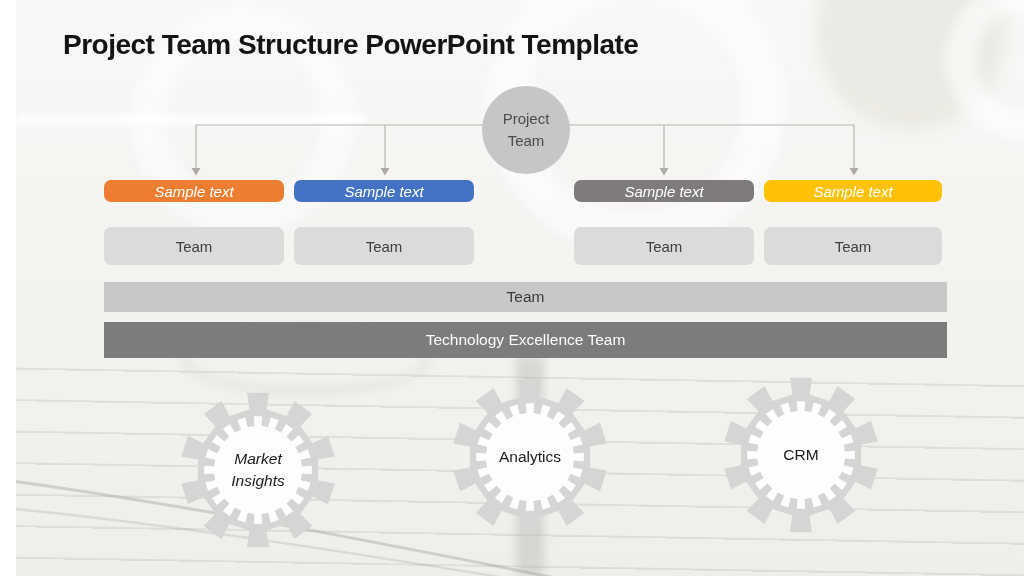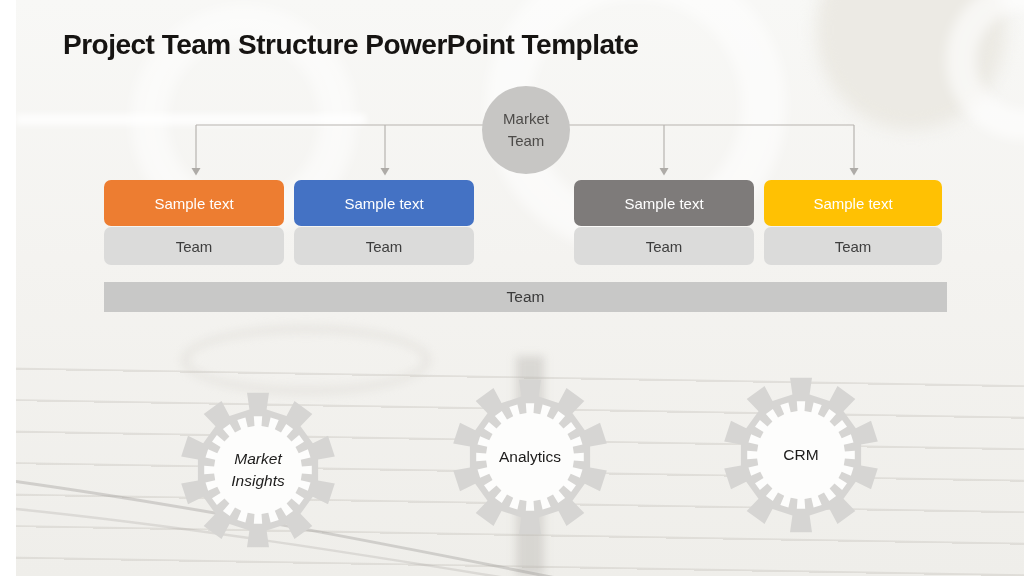--- a/index.html
+++ b/index.html
@@ -37,22 +37,22 @@
   .connectors line { stroke:#b7b4b0; stroke-width:1.2; }
   .connectors path { fill:#aeaba7; }
 
   
   .node-circle { position:absolute; left:466px; top:86px; width:88px; height:88px; z-index:2;
                  border-radius:50%; display:flex; align-items:center; justify-content:center;
                  text-align:center; font-size:15px; color:#4d4b49; line-height:1.5; }
   .node-circle span { width:62px; display:inline-block; }
 
   
-  .sample-box { position:absolute; top:180px; height:46px; z-index:2; border-radius:7px; color:#fff;
-                font-size:15px; display:flex; align-items:center; justify-content:center; }
+  .sample-box { position:absolute; top:180px; height:22px; z-index:2; border-radius:7px; color:#fff;
+                font-size:15px; display:flex; align-items:center; justify-content:center;font-style:italic; }
   .team-box   { position:absolute; top:227px; height:38px; z-index:2; border-radius:7px; color:#3e3e3e;
                 font-size:15px; display:flex; align-items:center; justify-content:center; }
   .pos-1 { left:88px;  width:180px; }
   .pos-2 { left:278px; width:180px; }
   .pos-3 { left:558px; width:180px; }
   .pos-4 { left:748px; width:178px; }
 
   
   .bar { position:absolute; left:88px; width:843px; z-index:2; display:flex; align-items:center;
          justify-content:center; font-size:15.5px; }
@@ -97,34 +97,35 @@
     <line x1="369" y1="125" x2="369" y2="169"></line>
     <line x1="648" y1="125" x2="648" y2="169"></line>
     <line x1="838" y1="125" x2="838" y2="169"></line>
     <path d="M175.5,168 L184.5,168 L180,175.5 Z"></path>
     <path d="M364.5,168 L373.5,168 L369,175.5 Z"></path>
     <path d="M643.5,168 L652.5,168 L648,175.5 Z"></path>
     <path d="M833.5,168 L842.5,168 L838,175.5 Z"></path>
   </svg>
 
   <div class="node-circle" style="background-color: rgb(199, 198, 196);">
-    <span>Market Team</span>
+    <span>Project Team</span>
   </div>
 
   <div class="sample-box pos-1" style="background-color: rgb(237, 125, 49);">Sample text</div>
   <div class="sample-box pos-2" style="background-color: rgb(68, 114, 196);">Sample text</div>
   <div class="sample-box pos-3" style="background-color: rgb(126, 123, 122);">Sample text</div>
   <div class="sample-box pos-4" style="background-color: rgb(255, 193, 3);">Sample text</div>
 
   <div class="team-box pos-1" style="background-color: rgb(219, 219, 218);">Team</div>
   <div class="team-box pos-2" style="background-color: rgb(219, 219, 218);">Team</div>
   <div class="team-box pos-3" style="background-color: rgb(219, 219, 218);">Team</div>
   <div class="team-box pos-4" style="background-color: rgb(219, 219, 218);">Team</div>
 
   <div class="bar bar-team" style="background-color: rgb(200, 200, 199);">Team</div>
+  <div class="bar bar-tech" style="background-color: rgb(124, 124, 124);">Technology Excellence Team</div>
 
   <div class="gear-wrap gear-1">
     <svg class="gear-svg" width="160" height="160" viewBox="-80 -80 160 160">
       <polygon class="gear-outer" points="-11.0,-77.2 11.0,-77.2 8.6,-60.4 28.5,-53.9 36.5,-68.9 54.3,-56.0 42.5,-43.8 54.8,-26.8 70.0,-34.3 76.8,-13.4 60.1,-10.5 60.1,10.5 76.8,13.4 70.0,34.3 54.8,26.8 42.5,43.8 54.3,56.0 36.5,68.9 28.5,53.9 8.6,60.4 11.0,77.2 -11.0,77.2 -8.6,60.4 -28.5,53.9 -36.5,68.9 -54.3,56.0 -42.5,43.8 -54.8,26.8 -70.0,34.3 -76.8,13.4 -60.1,10.5 -60.1,-10.5 -76.8,-13.4 -70.0,-34.3 -54.8,-26.8 -42.5,-43.8 -54.3,-56.0 -36.5,-68.9 -28.5,-53.9 -8.6,-60.4"></polygon>
       <polygon class="gear-inner" points="-4.2,-53.8 4.2,-53.8 3.5,-43.9 10.3,-42.8 12.6,-52.5 20.7,-49.9 16.8,-40.7 23.0,-37.5 28.2,-46.0 35.1,-41.1 28.6,-33.5 33.5,-28.6 41.1,-35.1 46.0,-28.2 37.5,-23.0 40.7,-16.8 49.9,-20.7 52.5,-12.6 42.8,-10.3 43.9,-3.5 53.8,-4.2 53.8,4.2 43.9,3.5 42.8,10.3 52.5,12.6 49.9,20.7 40.7,16.8 37.5,23.0 46.0,28.2 41.1,35.1 33.5,28.6 28.6,33.5 35.1,41.1 28.2,46.0 23.0,37.5 16.8,40.7 20.7,49.9 12.6,52.5 10.3,42.8 3.5,43.9 4.2,53.8 -4.2,53.8 -3.5,43.9 -10.3,42.8 -12.6,52.5 -20.7,49.9 -16.8,40.7 -23.0,37.5 -28.2,46.0 -35.1,41.1 -28.6,33.5 -33.5,28.6 -41.1,35.1 -46.0,28.2 -37.5,23.0 -40.7,16.8 -49.9,20.7 -52.5,12.6 -42.8,10.3 -43.9,3.5 -53.8,4.2 -53.8,-4.2 -43.9,-3.5 -42.8,-10.3 -52.5,-12.6 -49.9,-20.7 -40.7,-16.8 -37.5,-23.0 -46.0,-28.2 -41.1,-35.1 -33.5,-28.6 -28.6,-33.5 -35.1,-41.1 -28.2,-46.0 -23.0,-37.5 -16.8,-40.7 -20.7,-49.9 -12.6,-52.5 -10.3,-42.8 -3.5,-43.9"></polygon>
     </svg>
     <div class="gear-label">
       <span>Market Insights</span>
     </div>
   </div>

